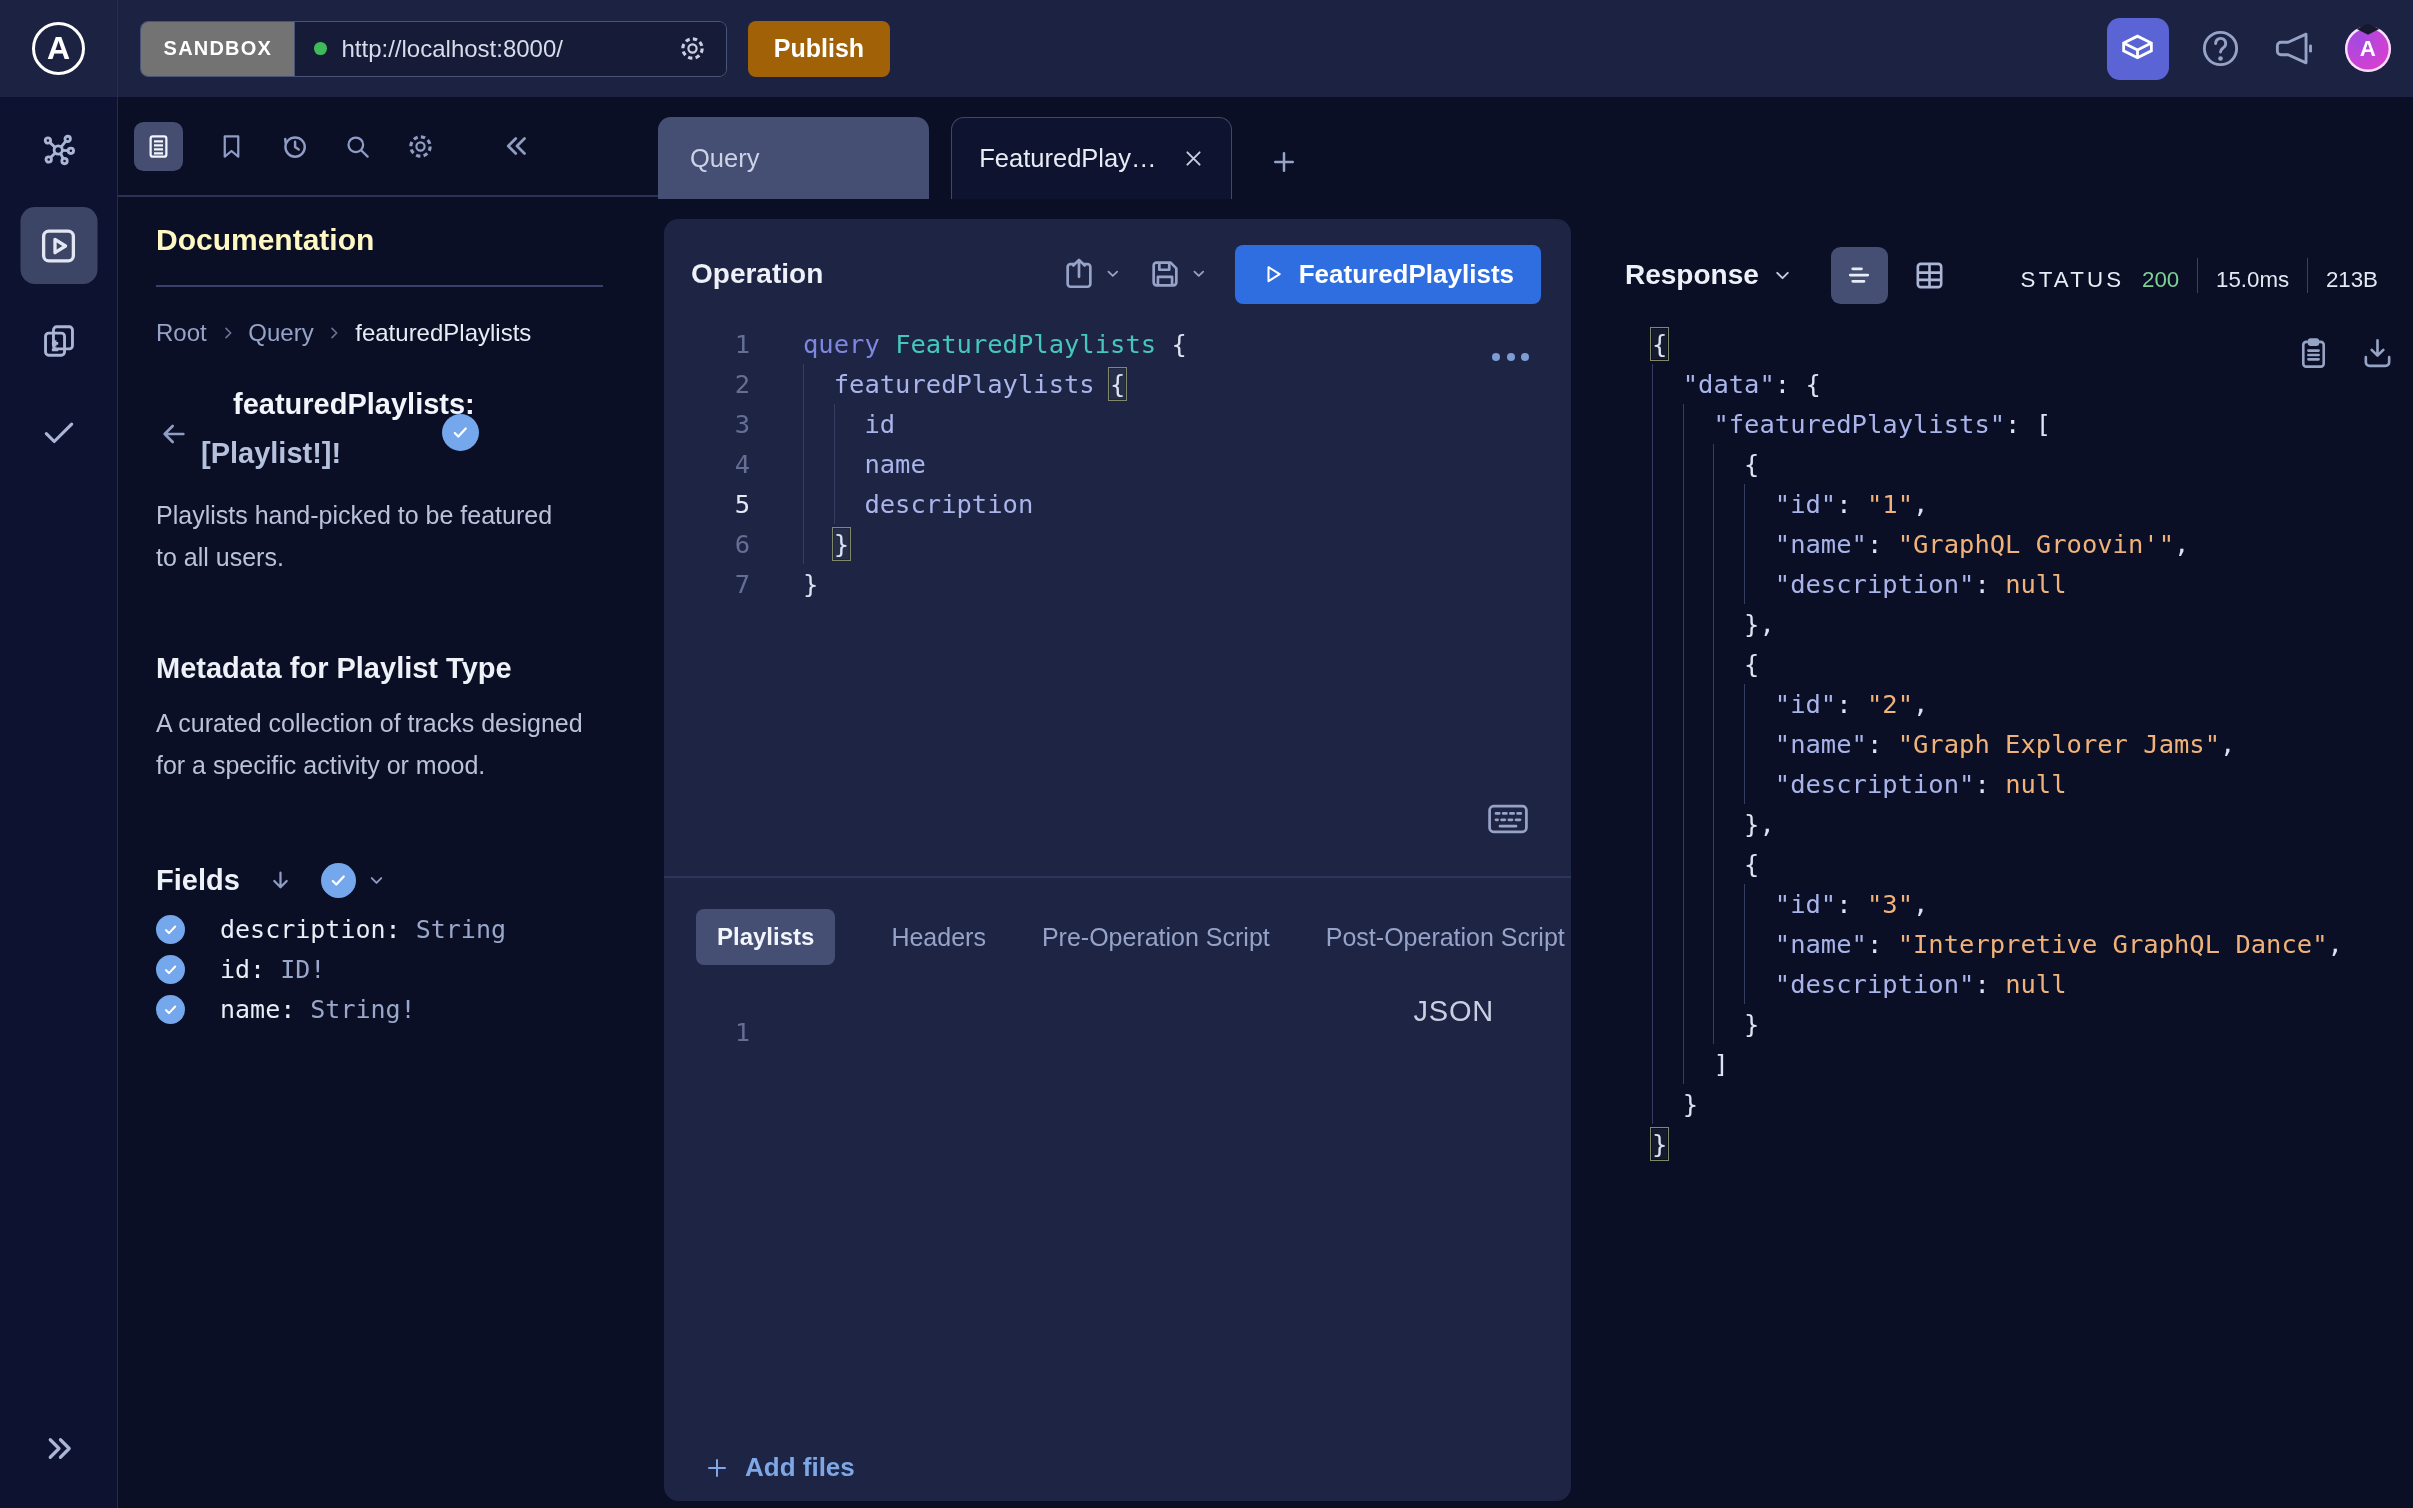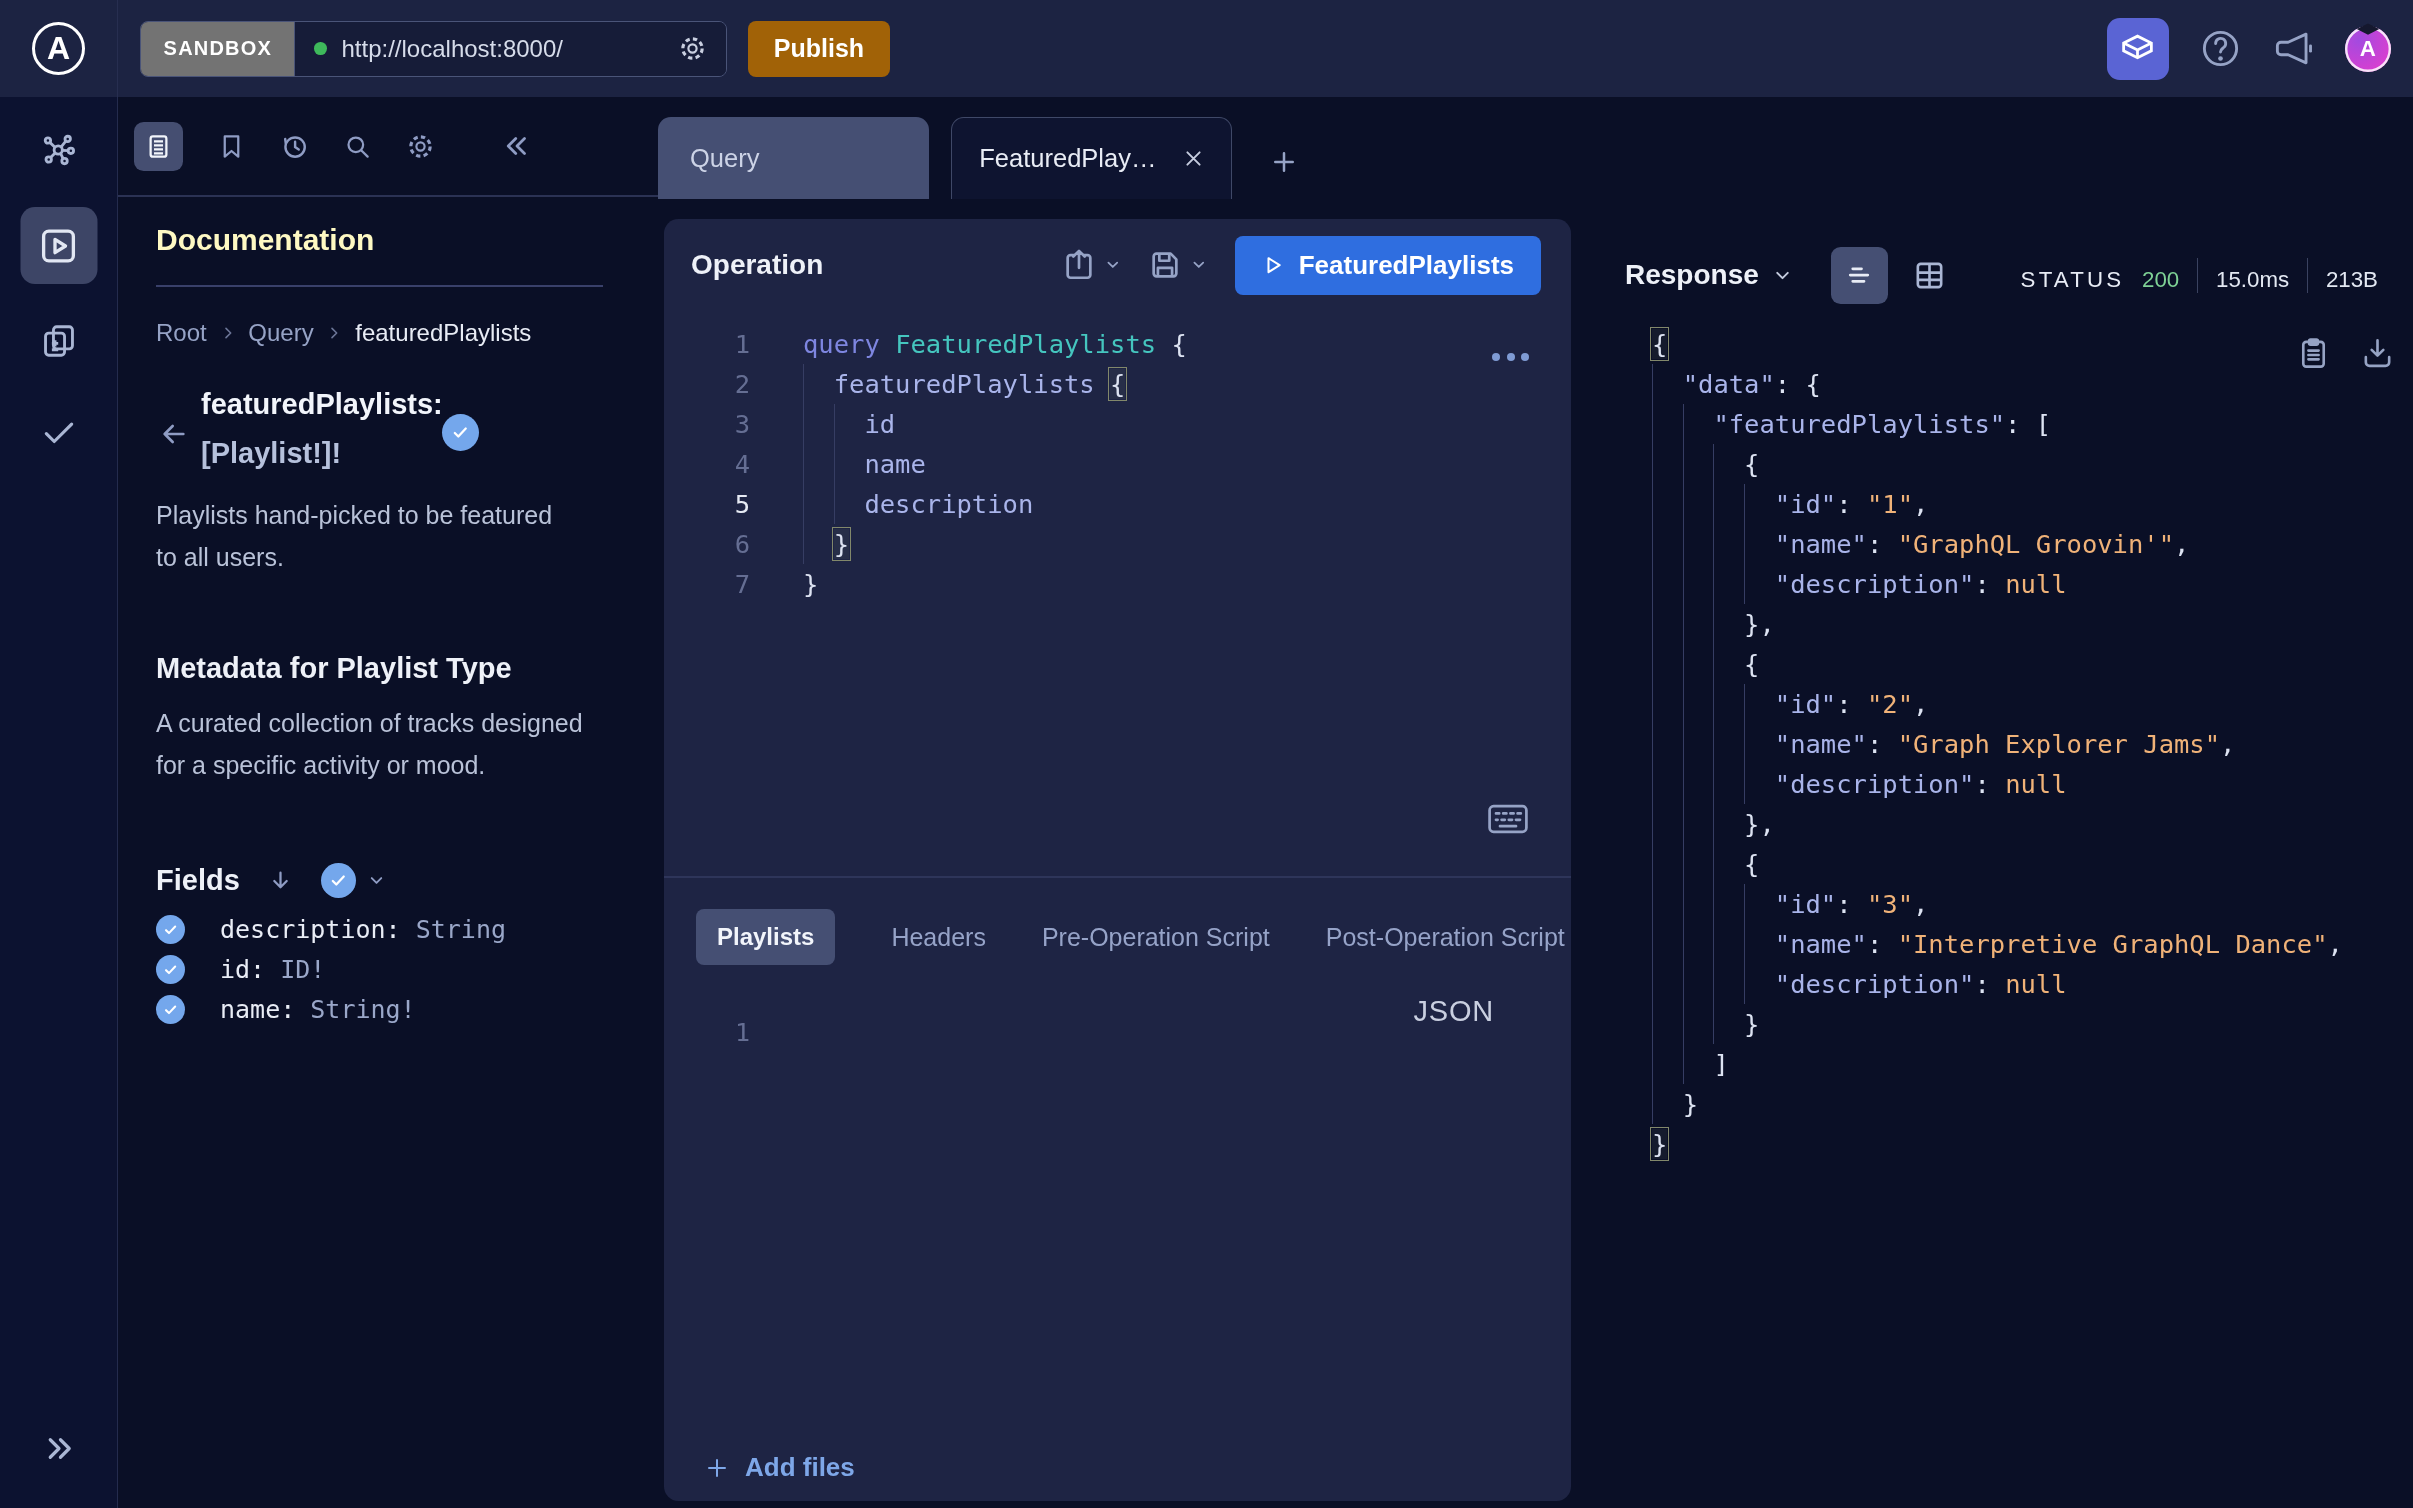--- a/index.html
+++ b/index.html
@@ -50,21 +50,21 @@
   .doc-toolbar-divider { position:absolute; top:98px; left:0; width:546px; height:1.6px; background:#2b3254; }
   .doc-title { position:absolute; left:38px; top:126px; font-size:30px; font-weight:bold; color:#fef9c3; }
   .doc-title-divider { position:absolute; left:38px; top:188px; width:447px; height:1.6px; background:#39406a; }
   .breadcrumb { position:absolute; left:38px; top:222px; display:flex; align-items:center; gap:12.8px; font-size:24px; }
   .bc-item { color:#96a3c6; }
   .bc-sep { color:#6b7596; }
   .bc-current { color:#e8ecf5; }
   .field-header { position:absolute; left:0; top:283px; width:546px; }
   .back-arrow { position:absolute; left:40px; top:38px; color:#8f9cc4; }
   .field-title { position:absolute; left:83px; top:0; width:263px; font-size:29px; font-weight:bold; line-height:49px; }
-  .ft-name { color:#f2f5fb; display:block; }
+  .ft-name { color:#f2f5fb; display:block;margin-left:32px; }
   .ft-type { color:#b6c1dc; display:block; }
   .check-circle { border-radius:50%; background:#74a7ec; display:flex; align-items:center; justify-content:center; color:#fff; }
   .fh-check { position:absolute; left:324px; top:34px; width:37px; height:37px; }
   .field-desc { position:absolute; left:38px; top:397px; width:415px; font-size:25px; line-height:42px; color:#b9c2d8; }
   .meta-heading { position:absolute; left:38px; top:555px; font-size:29px; font-weight:bold; color:#eef1f8; }
   .meta-text { position:absolute; left:38px; top:605px; width:431px; font-size:25px; line-height:42px; color:#b9c2d8; }
   .fields-row { position:absolute; left:38px; top:753px; display:flex; align-items:center; gap:27px;margin-top:13px; }
   .fields-heading { font-size:29px; font-weight:bold; color:#eef1f8; }
   .sort-icon { color:#8f9cc4; }
   .fields-check-group { display:flex; align-items:center; gap:11.2px; }
@@ -77,21 +77,21 @@
   
   .tabbar { position:absolute; left:540px; top:20px; height:82px; display:flex; align-items:flex-end; }
   .tab-inactive { width:271px; height:82px; background:#454f73; border-radius:12.8px 12.8px 0 0; display:flex; align-items:center; padding:0 32px; font-size:25.5px; color:#ccd3e6; }
   .tab-active { margin-left:22.3px; width:281px; height:82px; background:#0e1430; border:1.6px solid #3f4867; border-bottom:none; border-radius:12.8px 12.8px 0 0;
     display:flex; align-items:center; justify-content:space-between; padding:0 27px; font-size:25.5px; color:#e8ecf5; }
   .tab-close { color:#c6cddf; }
   .tab-add { margin-left:37px; margin-bottom:22.3px; color:#96a3c6; }
 
   
   .op-card { position:absolute; left:546px; top:122px; width:907px; height:1282px; background:#1e2444; border-radius:14.4px; overflow:hidden; }
-  .op-header { position:absolute; top:10px; left:27px; right:30px; height:72px; display:flex; align-items:center; }
+  .op-header { position:absolute; top:19px; left:27px; right:30px; height:72px; display:flex; align-items:center; }
   .op-title { font-size:28px; font-weight:bold; color:#eef1f8; }
   .op-actions { margin-left:auto; display:flex; align-items:center; gap:27px; }
   .icon-group { display:flex; align-items:center; gap:8px; color:#96a3c6; }
   .run-btn { height:59px; padding:0 27px; background:#2f6ee0; border:none; border-radius:8px; display:flex; align-items:center; gap:14.4px;
     color:#fff; font-size:26px; font-weight:bold; font-family:inherit; }
 
   .code-line { display:flex; height:40px; line-height:40px; font-family:"DejaVu Sans Mono", monospace; font-size:25.5px; }
   .ln { width:86px; text-align:right; color:#656e93; flex:none; }
   .ln-active { color:#e6eaf4; }
   .code-content { white-space:pre; color:#dde3f2; }

